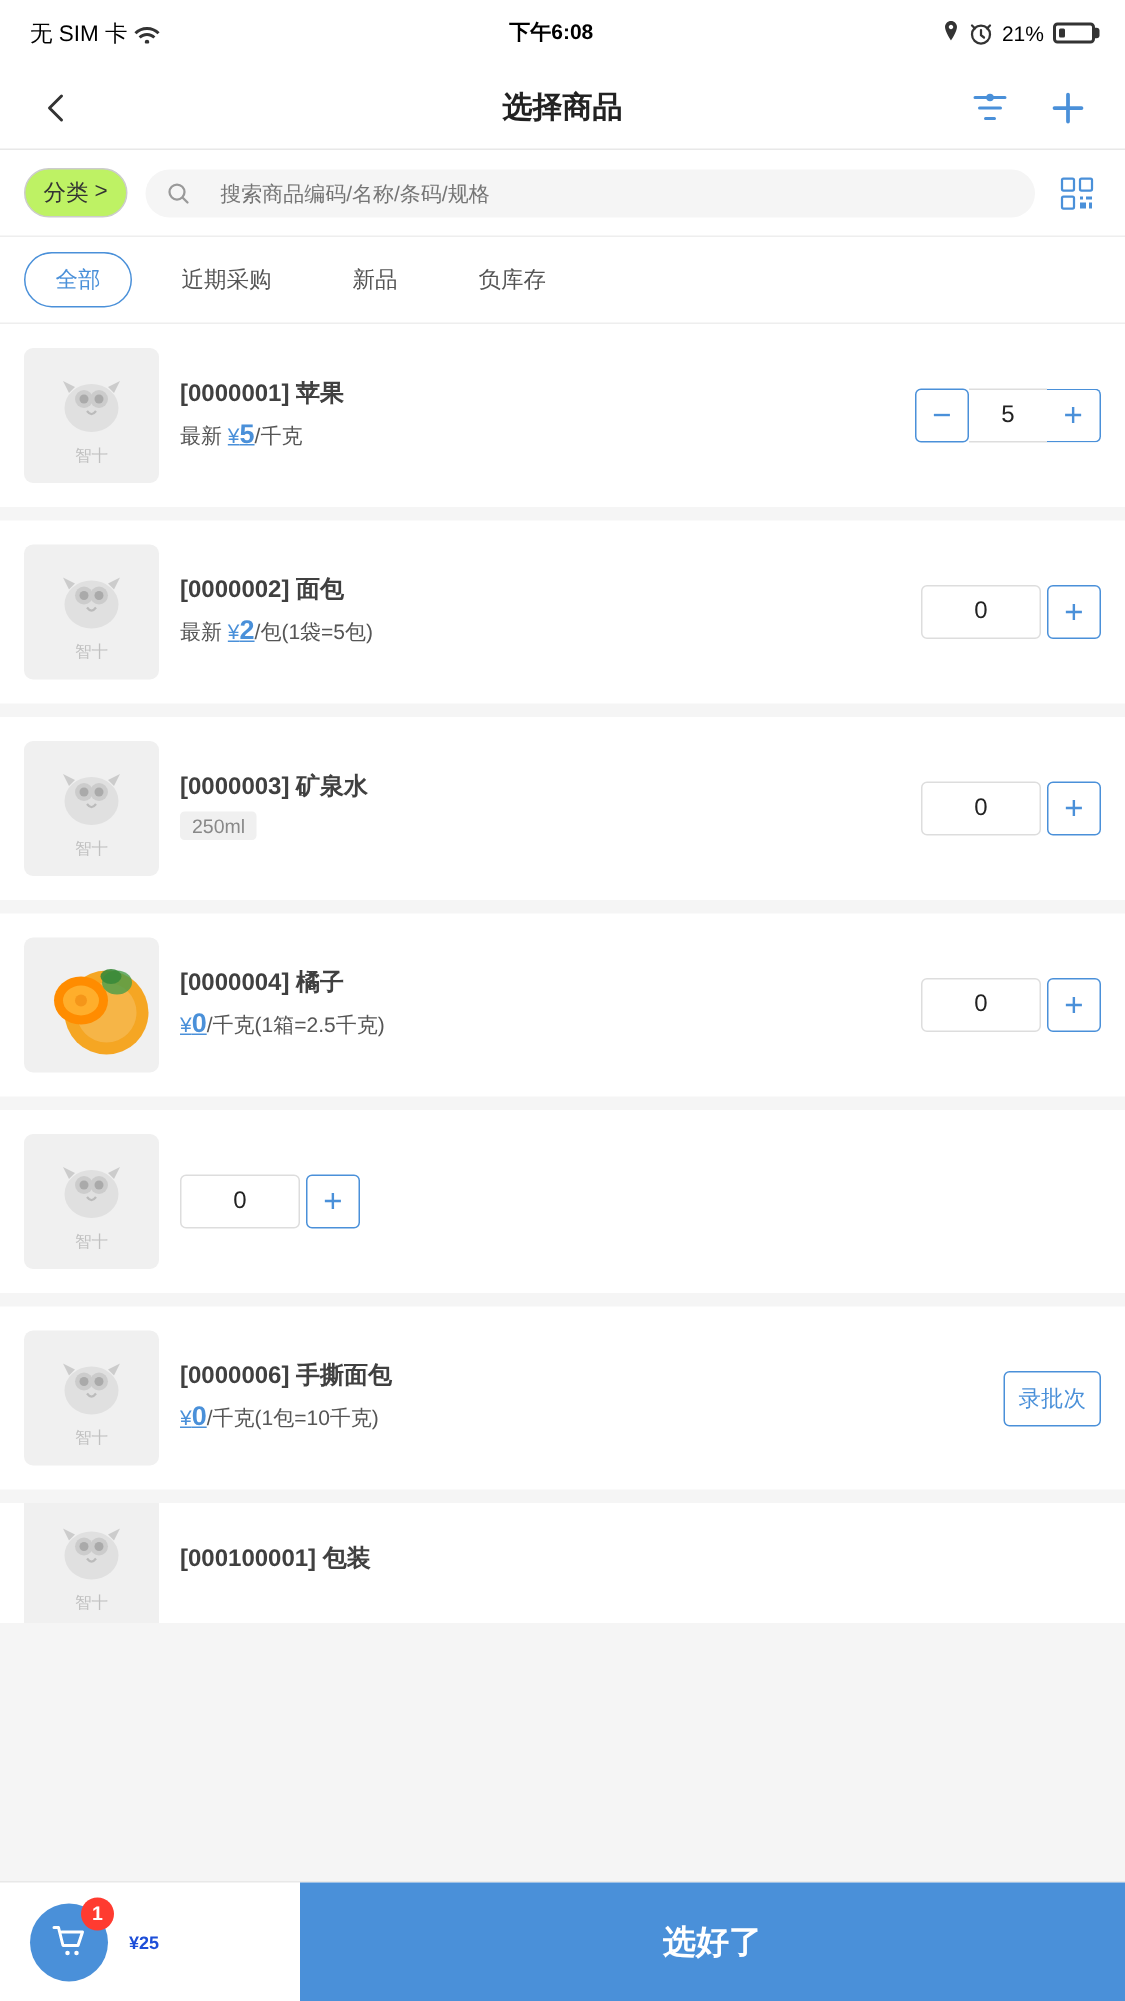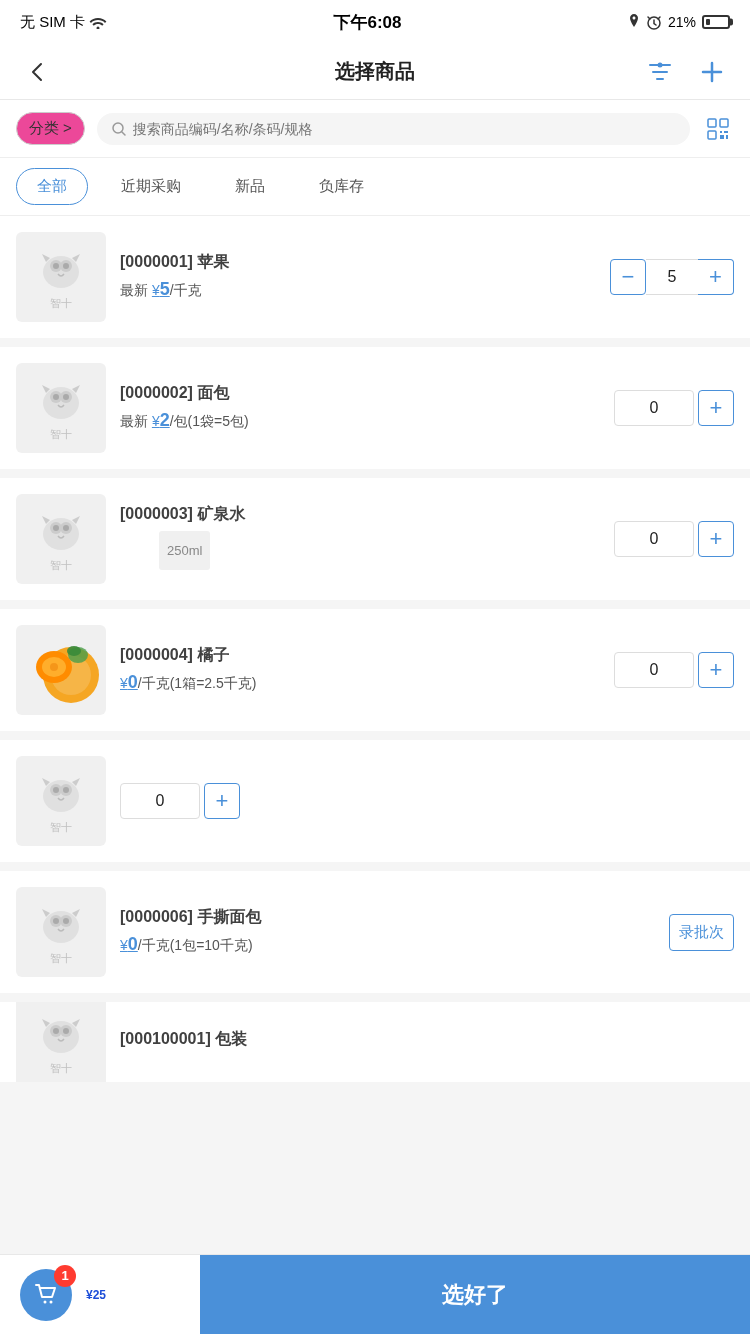--- a/index.html
+++ b/index.html
@@ -17,21 +17,21 @@
       display: flex;
       justify-content: space-between;
       align-items: center;
       background: #fff;
       height: 44px;
       padding: 0 20px;
       font-size: 15px;
       font-weight: 500;
     }
     .status-left { display: flex; align-items: center; gap: 4px; }
-    .status-center { font-size: 17px; font-weight: 600; }
+    .status-center { font-size: 14px; font-weight: 600; }
     .status-right { display: flex; align-items: center; gap: 6px; font-size: 14px; }
     .battery-icon {
       width: 28px; height: 14px;
       border: 2px solid #333;
       border-radius: 3px;
       position: relative;
       display: inline-flex;
       align-items: center;
       padding: 2px;
     }
@@ -106,30 +106,30 @@
       display: flex;
       align-items: flex-start;
       gap: 4px;
       border: 1px solid #ccc;
       border-radius: 20px;
       padding: 6px 12px;
       font-size: 15px;
       color: #333;
       white-space: nowrap;
       cursor: pointer;
-      background: #ec4899;
+      background: #bef264;
     }
     .search-box {
       flex: 1;
       display: flex;
       align-items: center;
       background: #f5f5f5;
       border-radius: 20px;
       padding: 8px 14px;
-      gap: 6px;
+      gap: 20px;
     }
     .search-input {
       border: none;
       background: transparent;
       font-size: 14px;
       color: #999;
       flex: 1;
       outline: none;
     }
     .scan-icon {
@@ -219,24 +219,23 @@
     }
     .product-price .unit {
       color: #555;
       font-size: 14px;
     }
     .product-spec {
       font-size: 13px;
       color: #888;
       background: #f0f0f0;
       display: inline-block;
-      padding: 12px 8px;
+      padding: 2px 8px;
       border-radius: 3px;
       margin-bottom: 4px;
-      margin-left: 39px;
     }
     .qty-control {
       display: flex;
       align-items: center;
       gap: 0;
       flex-shrink: 0;
     }
     .qty-btn {
       width: 36px;
       height: 36px;

